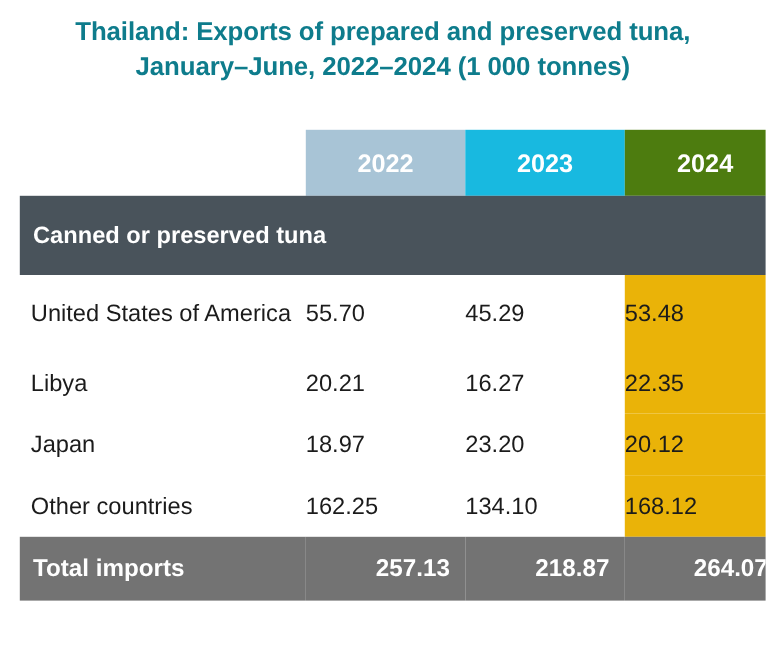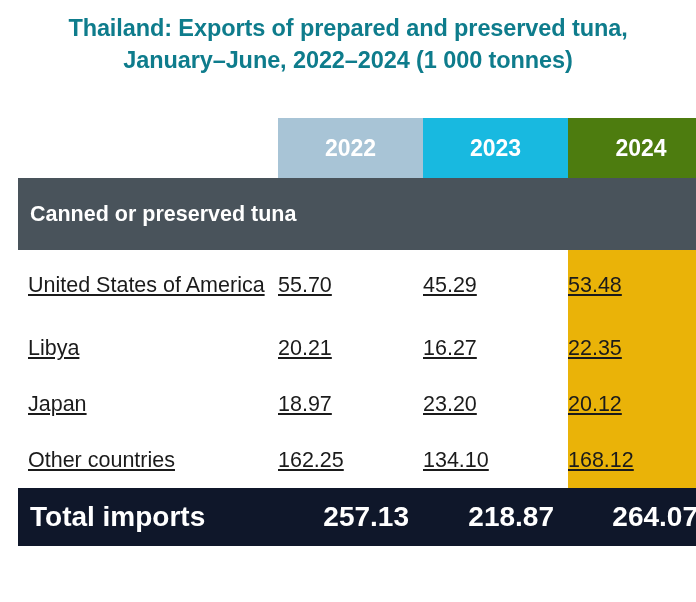--- a/index.html
+++ b/index.html
@@ -80,44 +80,43 @@
   }
 
   
   tr.row td {
     height: 56px;
     font-size: 21.5px;
     color: #1b1b1b;
     vertical-align: middle;
     padding: 0;
     background: #ffffff;
-    text-decoration: underline;
   }
   tr.row td.label {
     text-align: left;
     padding-left: 10px;
     line-height: 27px;
   }
   tr.row td.val {
     padding-right: 14px;
   }
   tr.row td.val.v3 {
     background: #eab308;
     padding-right: 16px;
   }
   tr.row.tall td {
     height: 70px;
   }
 
   
   tr.total td {
     height: 58px;
-    background: #0f172a;
+    background: #737373;
     color: #ffffff;
-    font-size: 28px;
+    font-size: 22px;
     font-weight: bold;
     vertical-align: middle;
     padding: 0;
   }
   tr.total td.label {
     text-align: left;
     padding-left: 12px;
   }
   tr.total td.val {
     text-align: right;

